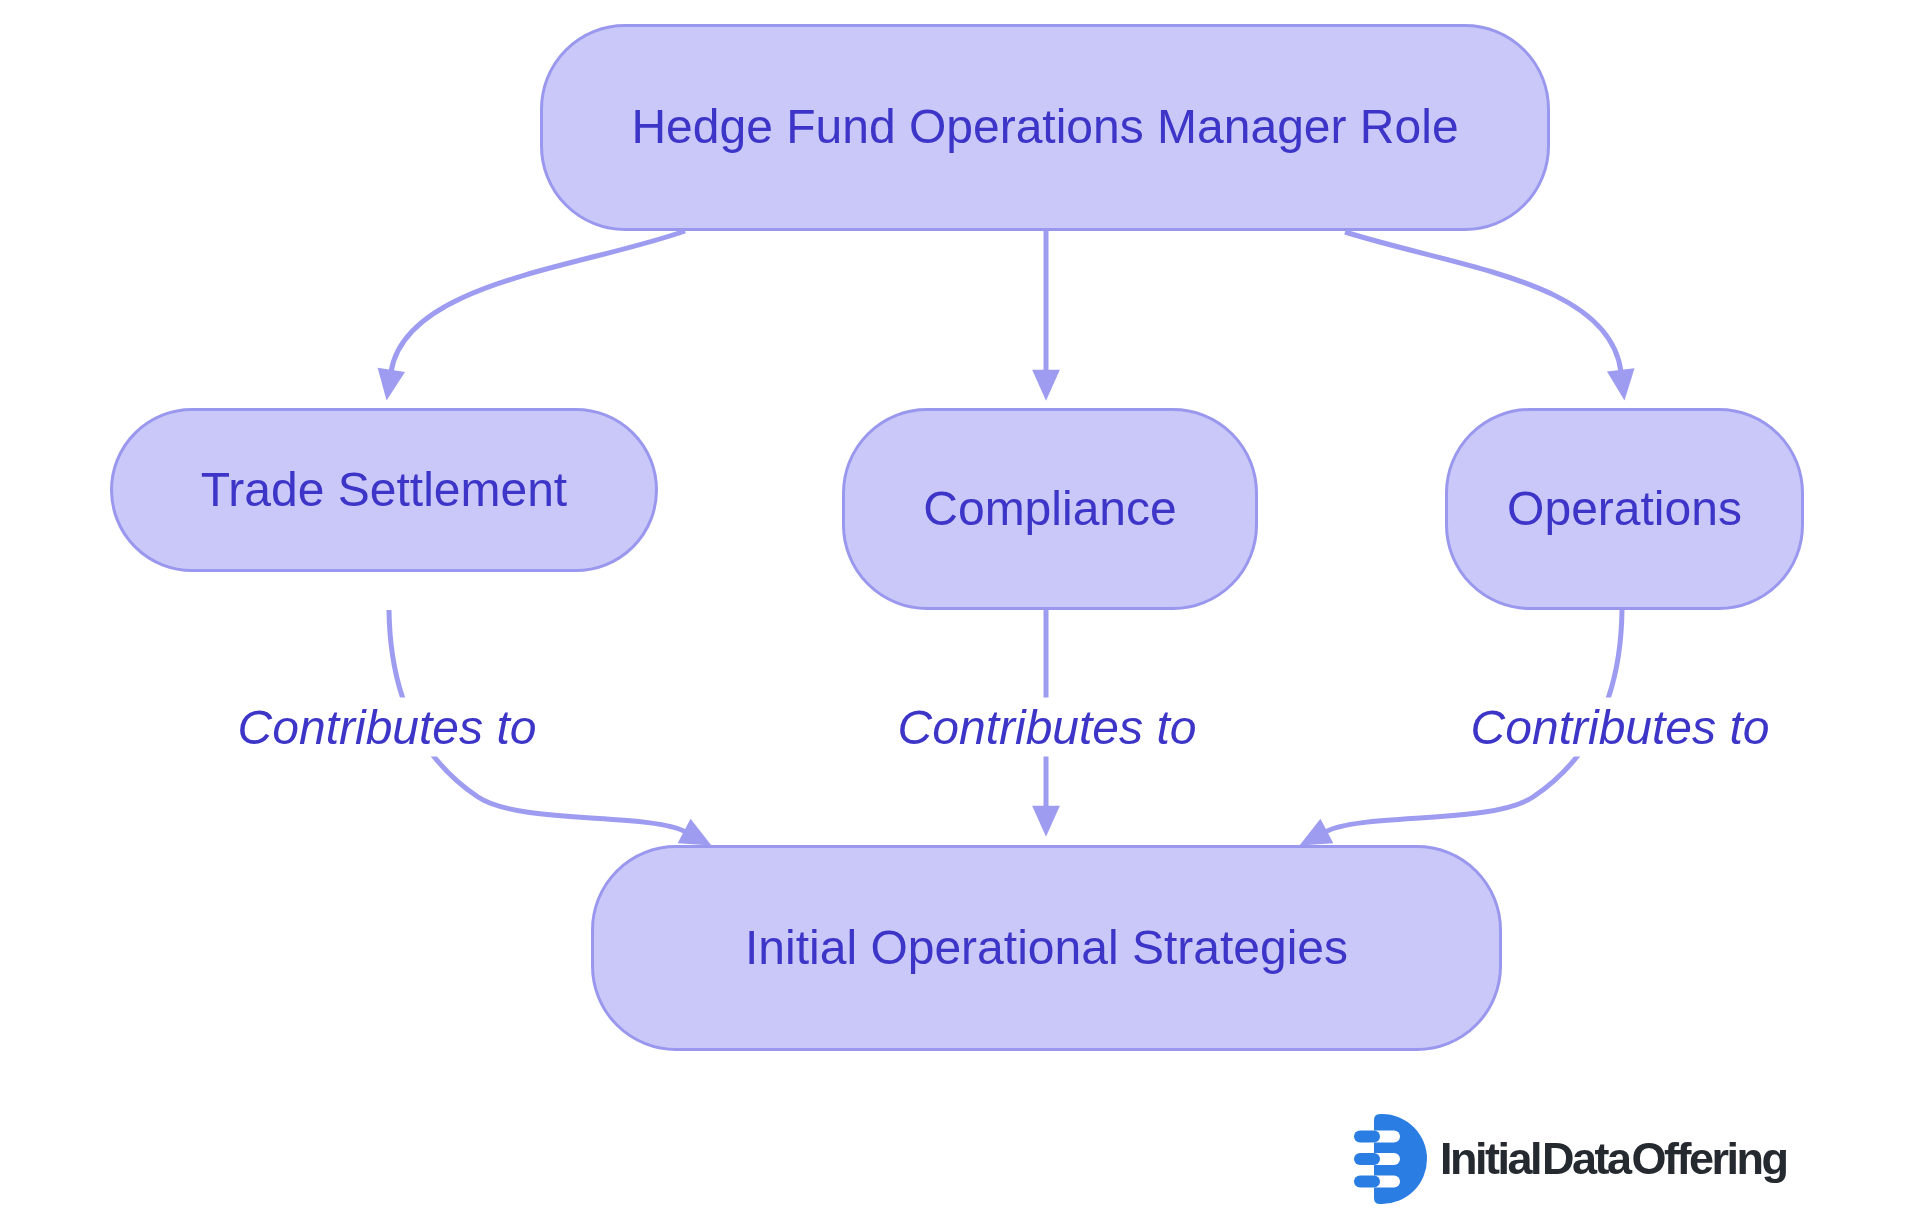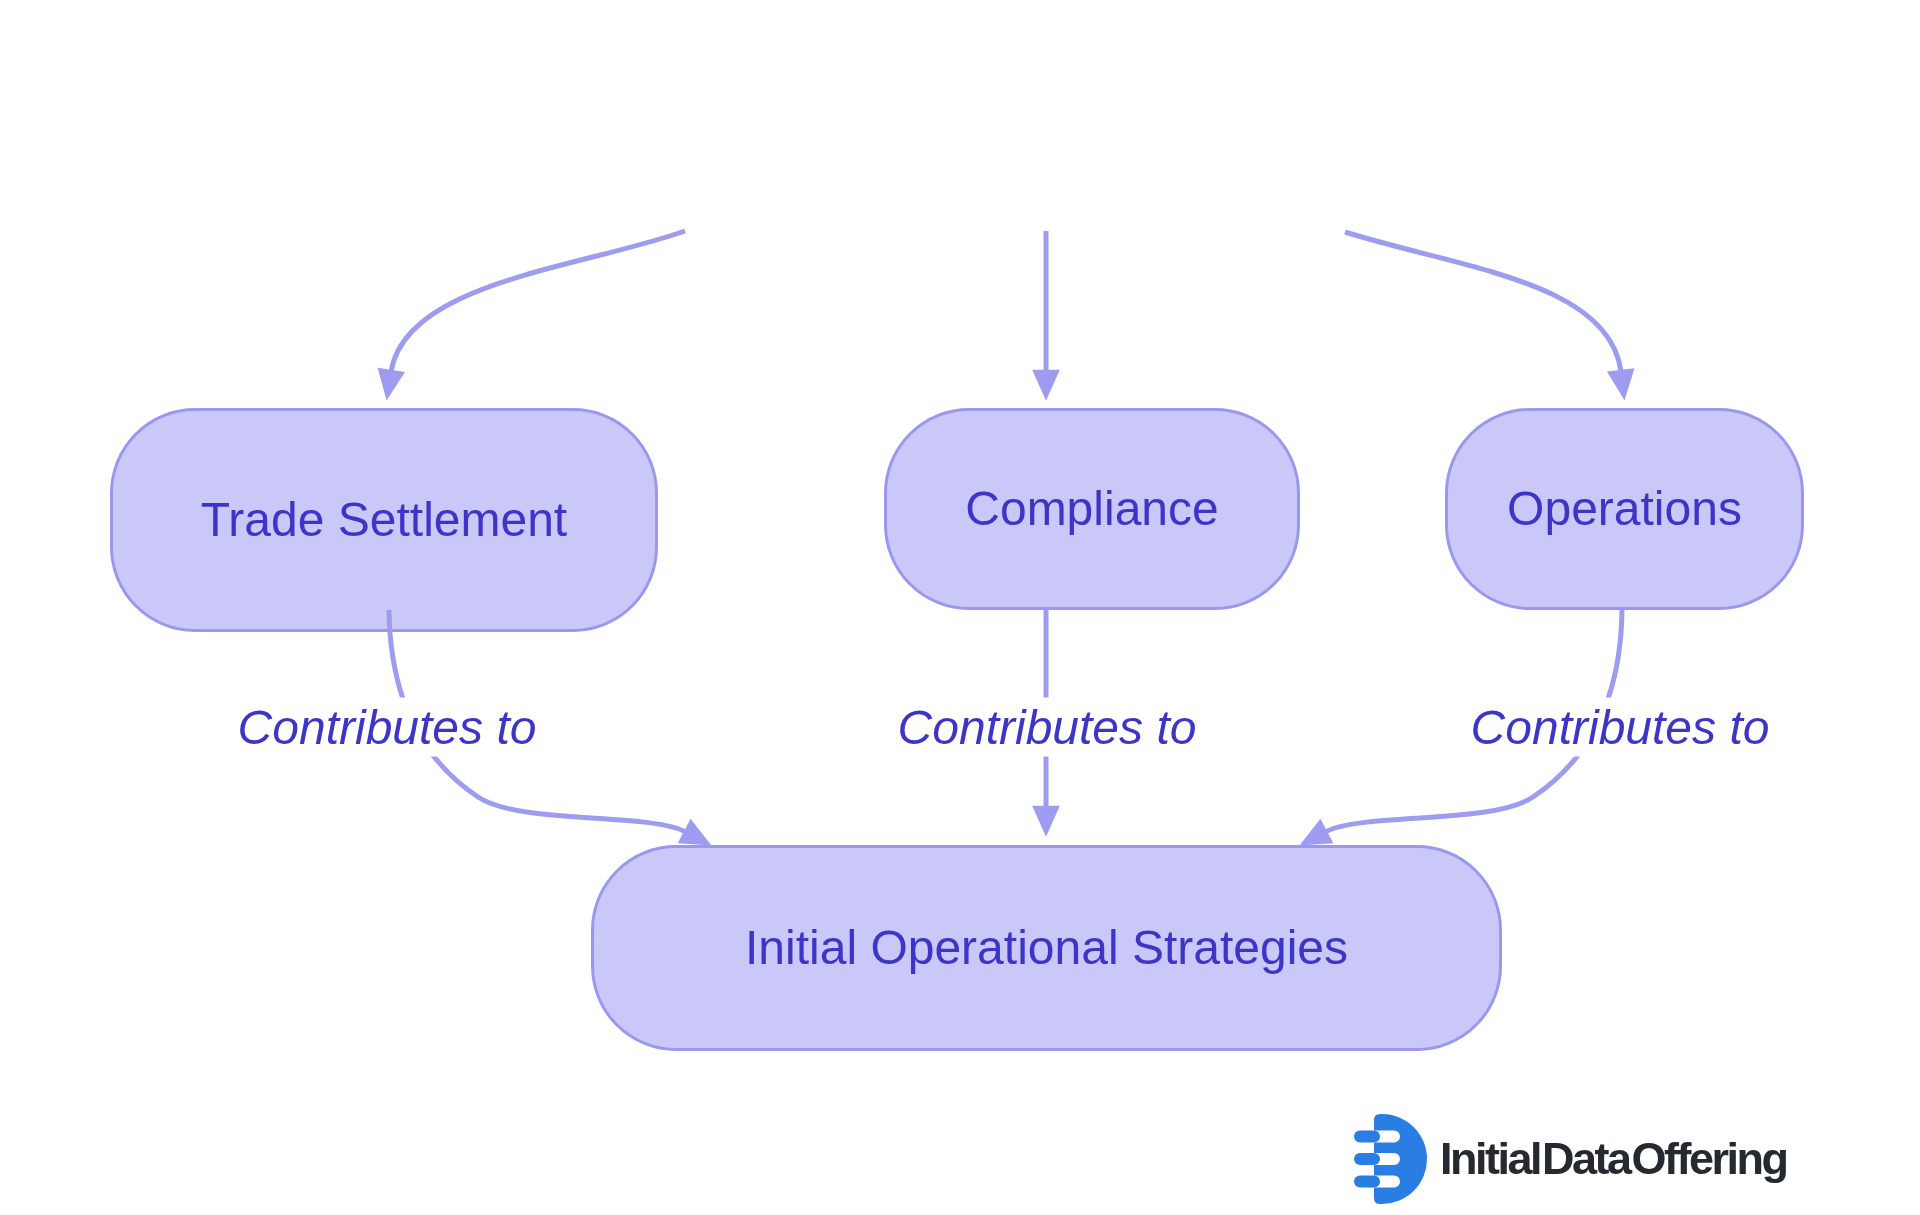--- a/index.html
+++ b/index.html
@@ -27,22 +27,22 @@
     background:var(--node-fill);
     border:3px solid var(--node-border);
     border-radius:85px;
     color:var(--node-text);
     font-size:48px;
     line-height:1.1;
     text-align:center;
     z-index:1;
   }
   #node-root      {left:540px;  top:24px;  width:1010px; height:207px;}
-  #node-trade     {left:110px;  top:408px; width:548px;  height:224px;}
-  #node-compliance{left:884px;  top:408px; width:416px;  height:202px;}
+  #node-trade     {left:110px;  top:408px; width:548px;  height:164px;}
+  #node-compliance{left:842px;  top:408px; width:416px;  height:202px;}
   #node-reporting {left:1445px; top:408px; width:359px;  height:202px;}
   #node-outcome   {left:591px;  top:845px; width:911px;  height:206px;}
 
   .edge-layer{
     position:absolute;left:0;top:0;width:1920px;height:1215px;
     z-index:2;pointer-events:none;
   }
   .edge{stroke:var(--edge);stroke-width:5;fill:none;}
   .arrowhead{fill:var(--edge);}
 
@@ -78,20 +78,23 @@
     letter-spacing:-2.5px;
     word-spacing:-8px;
     white-space:nowrap;
   }
 </style>
 </head>
 <body>
 
 <div class="canvas">
 
+  <div class="node" id="node-root">
+    <span>Hedge Fund Operations Manager Role</span>
+  </div>
 
   <div class="node" id="node-trade">
     <span>Trade Settlement</span>
   </div>
 
   <div class="node" id="node-compliance">
     <span>Compliance</span>
   </div>
 
   <div class="node" id="node-reporting">

